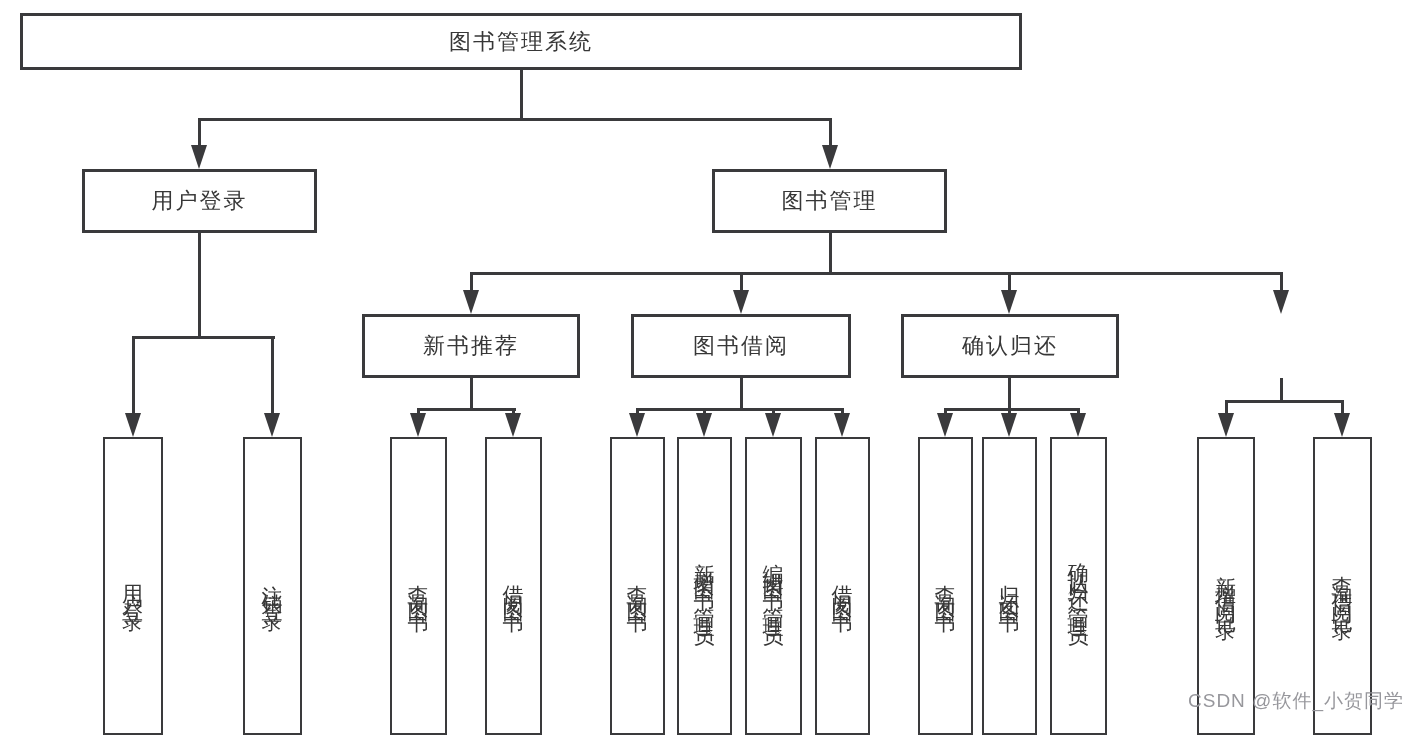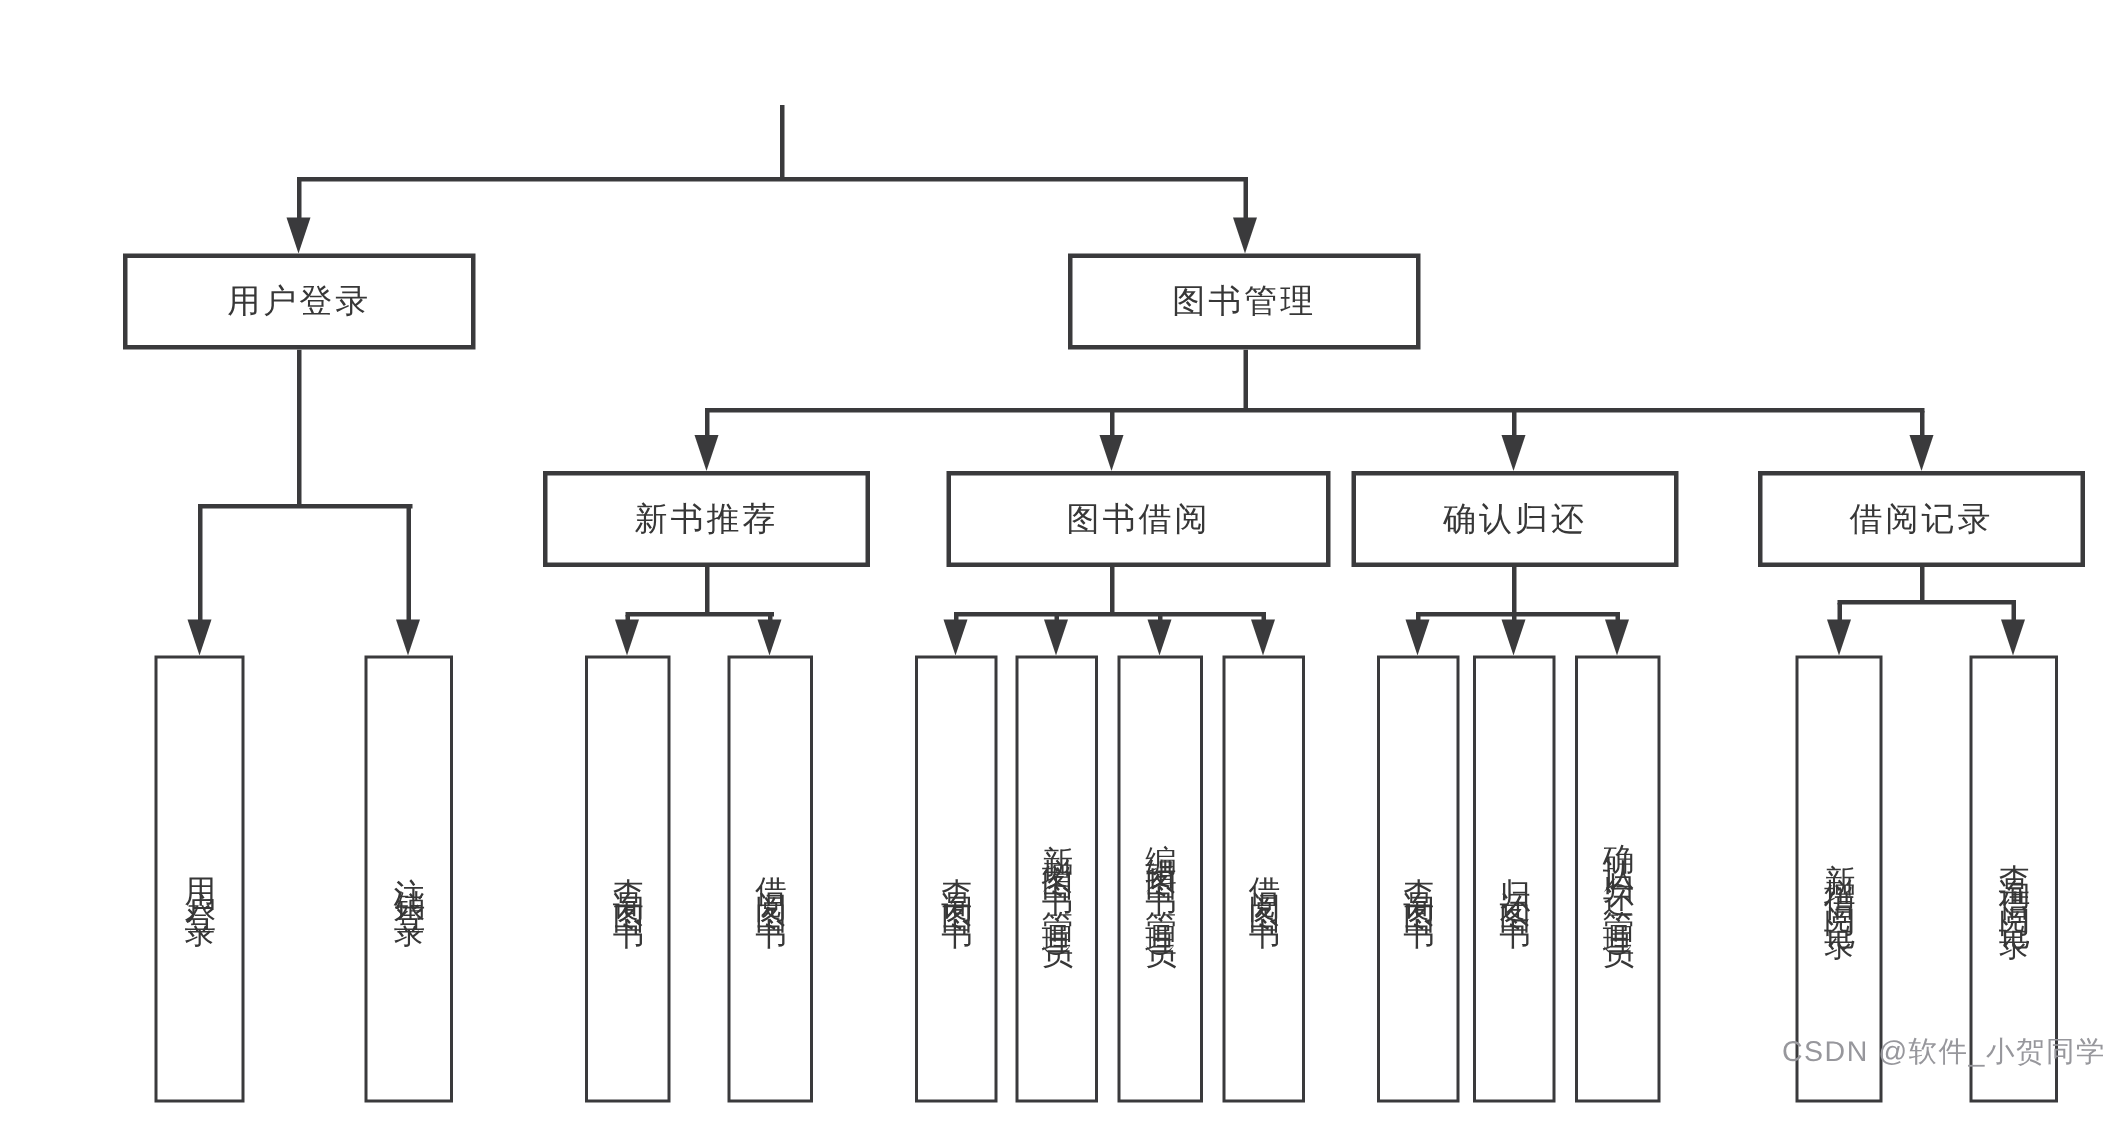--- a/index.html
+++ b/index.html
@@ -27,39 +27,39 @@
   .wm {
     position:absolute; left:1188px; top:688px; z-index:5;
     color:#97979c; font-size:19px; letter-spacing:1px; white-space:nowrap;
   }
 </style>
 </head>
 <body>
 
 <div class="canvas">
 
+  <div class="box" style="left:20px;top:13px;width:1002px;height:57px">
+    <span>图书管理系统</span>
+  </div>
 
   <div class="box" style="left:82px;top:169px;width:235px;height:64px">
     <span>用户登录</span>
   </div>
   <div class="box" style="left:362px;top:314px;width:218px;height:64px">
     <span>新书推荐</span>
   </div>
 
   <div class="box" style="left:712px;top:169px;width:235px;height:64px">
     <span>图书管理</span>
   </div>
-  <div class="box" style="left:631px;top:314px;width:256px;height:64px">
+  <div class="box" style="left:631px;top:314px;width:220px;height:64px">
     <span>图书借阅</span>
   </div>
   <div class="box" style="left:901px;top:314px;width:218px;height:64px">
     <span>确认归还</span>
-  </div>
-  <div class="box" style="left:1172px;top:314px;width:218px;height:64px">
-    <span>借阅记录</span>
   </div>
 
   <div class="box leaf" style="left:103px;top:437px;width:60px;height:298px">
     <span class="vtxt">用户登录</span>
   </div>
   <div class="box leaf" style="left:243px;top:437px;width:59px;height:298px">
     <span class="vtxt">注销登录</span>
   </div>
 
   <div class="box leaf" style="left:390px;top:437px;width:57px;height:298px">

